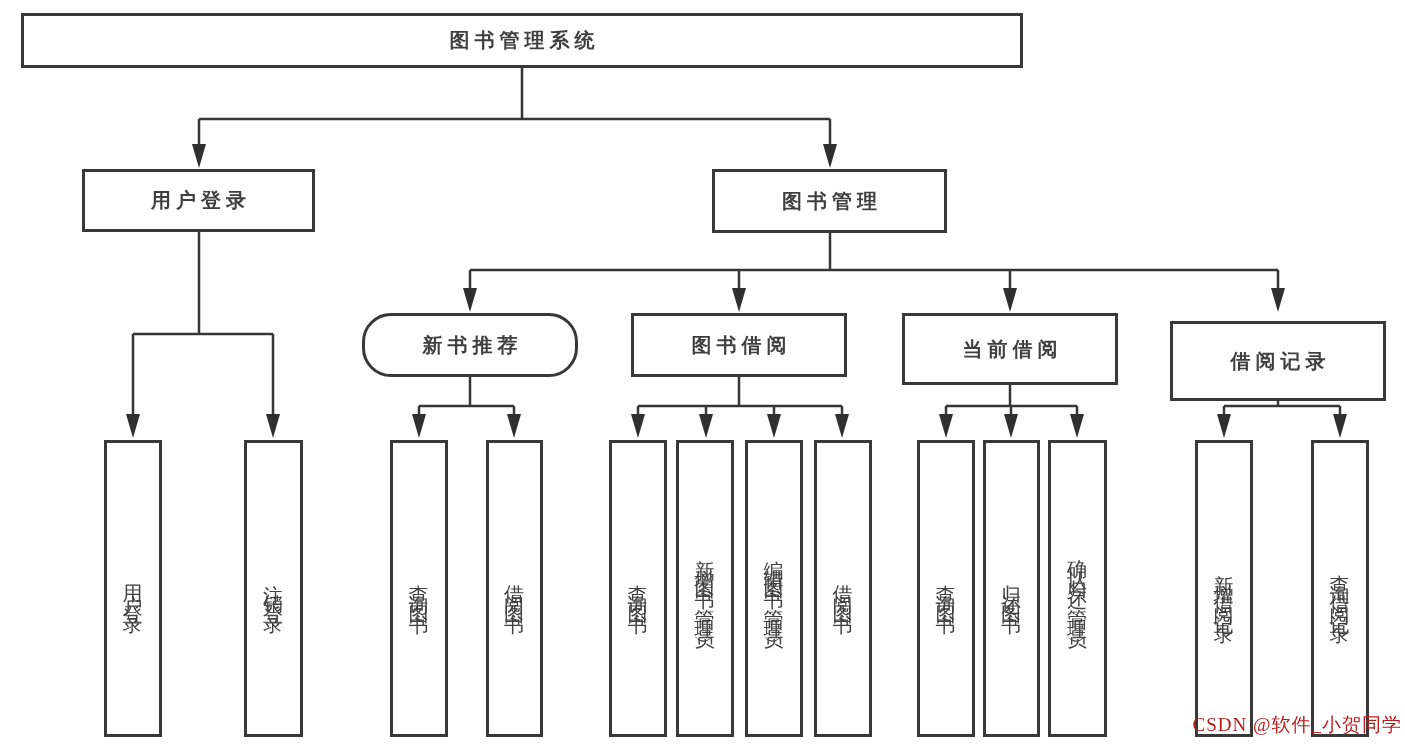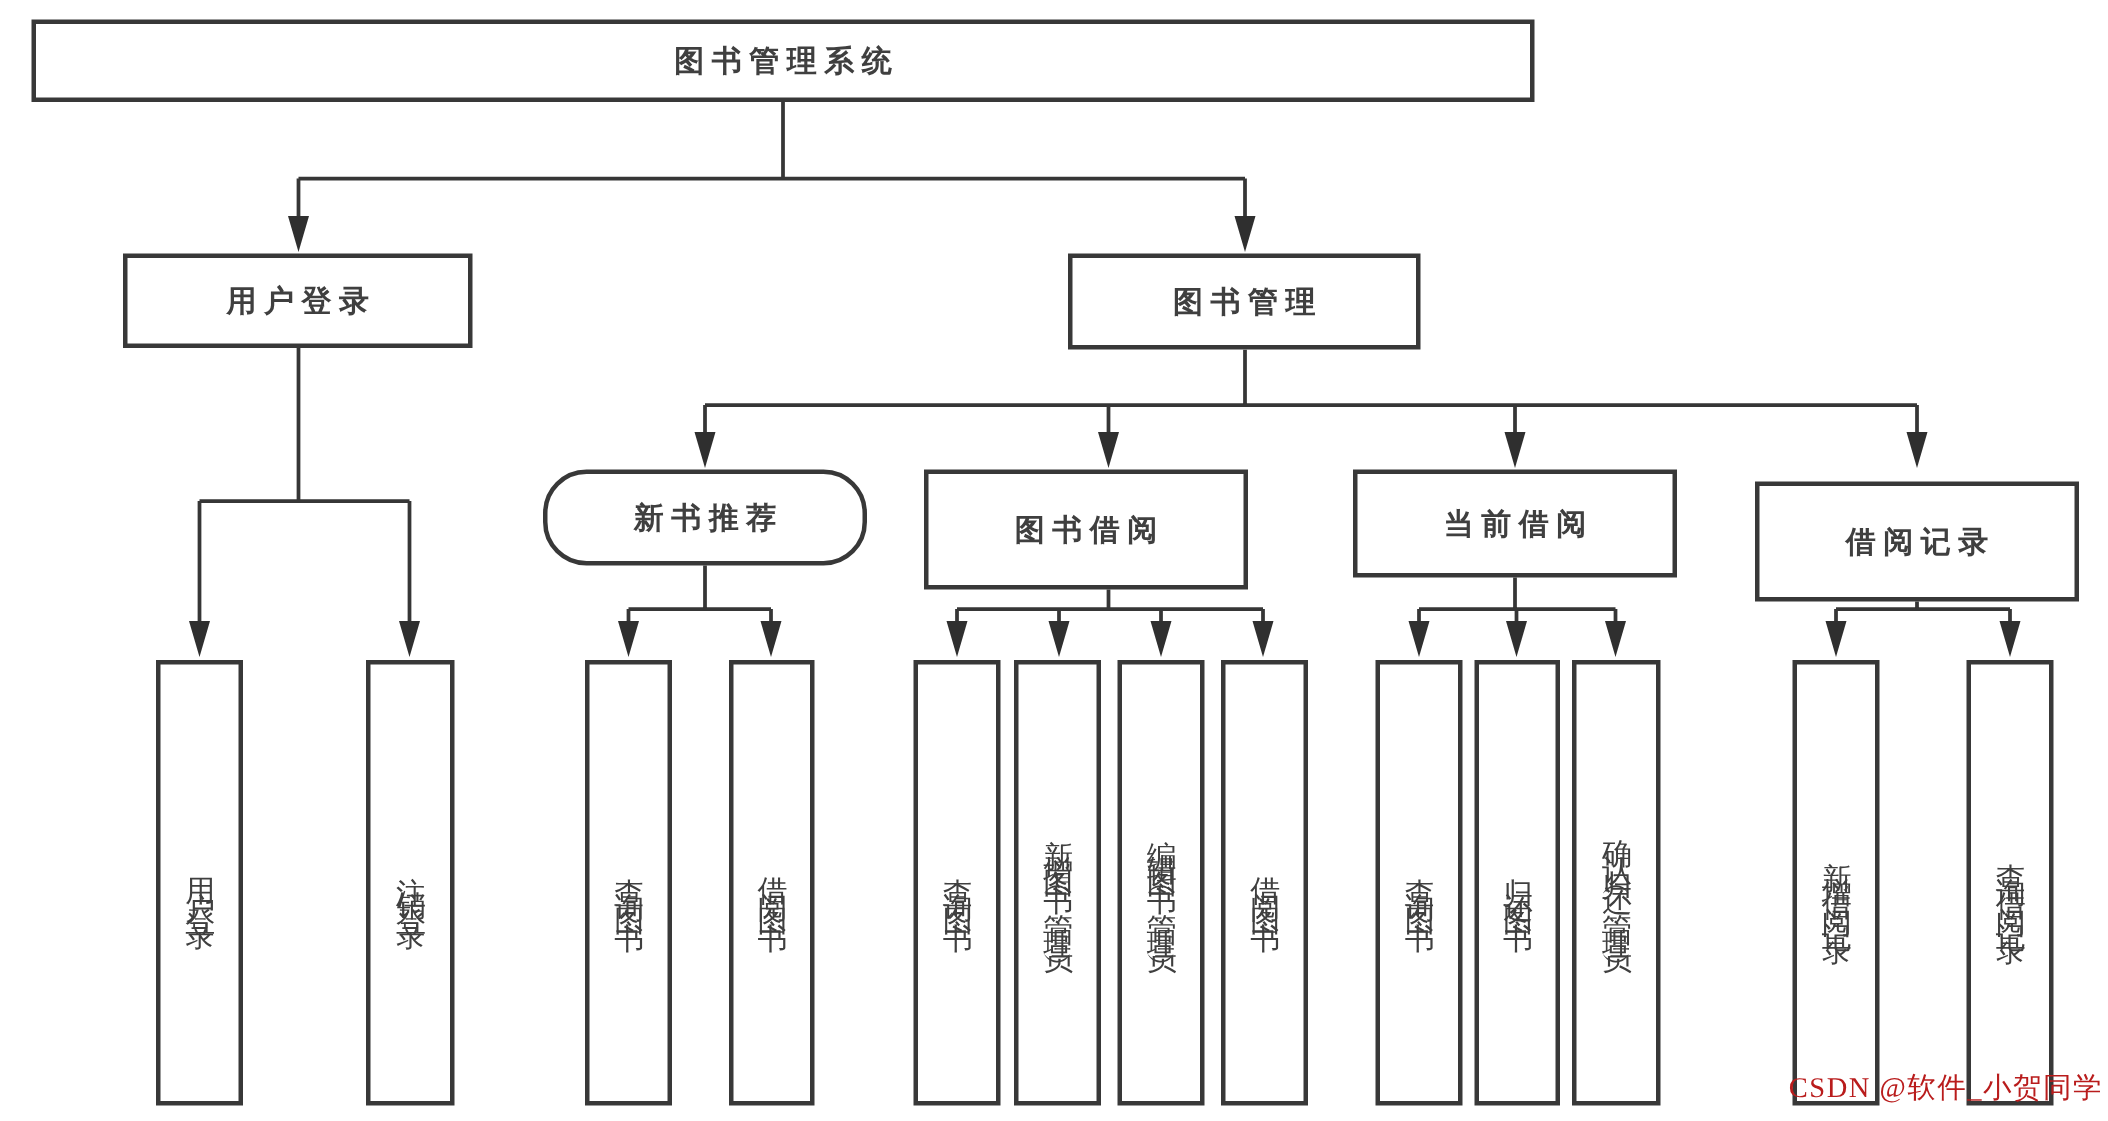--- a/index.html
+++ b/index.html
@@ -74,21 +74,21 @@
 <div class="box hbox" style="left:82px;top:169px;width:233px;height:63px;">
   <span>用户登录</span>
 </div>
 <div class="box hbox" style="left:712px;top:169px;width:235px;height:64px;">
   <span>图书管理</span>
 </div>
 
 <div class="box hbox" style="left:362px;top:313px;width:216px;height:64px;border-radius:29px;">
   <span>新书推荐</span>
 </div>
-<div class="box hbox" style="left:616px;top:313px;width:216px;height:80px;">
+<div class="box hbox" style="left:631px;top:313px;width:216px;height:64px;">
   <span>图书借阅</span>
 </div>
 <div class="box hbox" style="left:902px;top:313px;width:216px;height:72px;">
   <span>当前借阅</span>
 </div>
 <div class="box hbox" style="left:1170px;top:321px;width:216px;height:80px;text-align:right;">
   <span>借阅记录</span>
 </div>
 
 <div class="box vbox" style="left:104px;top:440px;width:58px;height:297px;">

